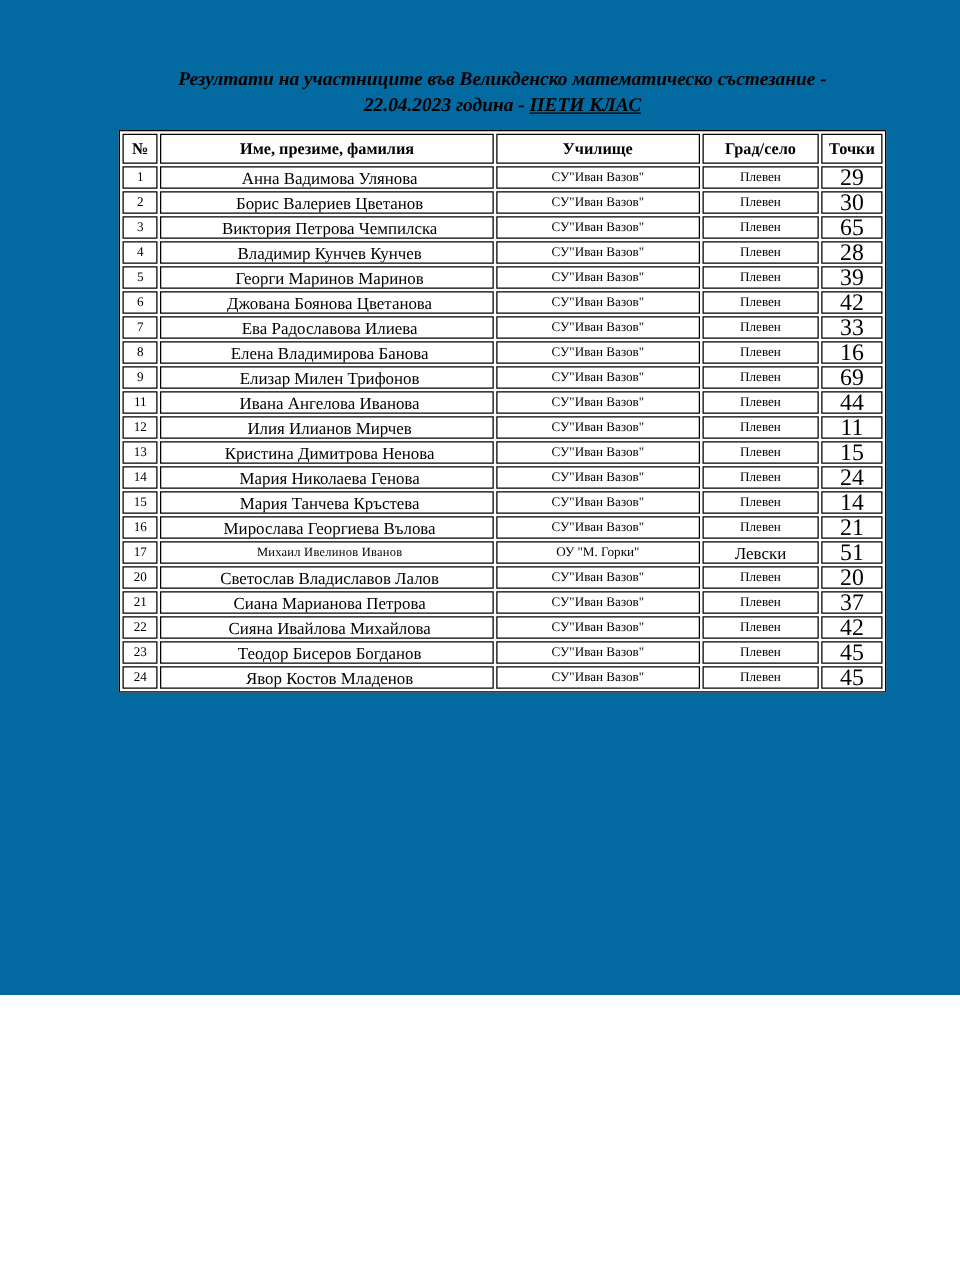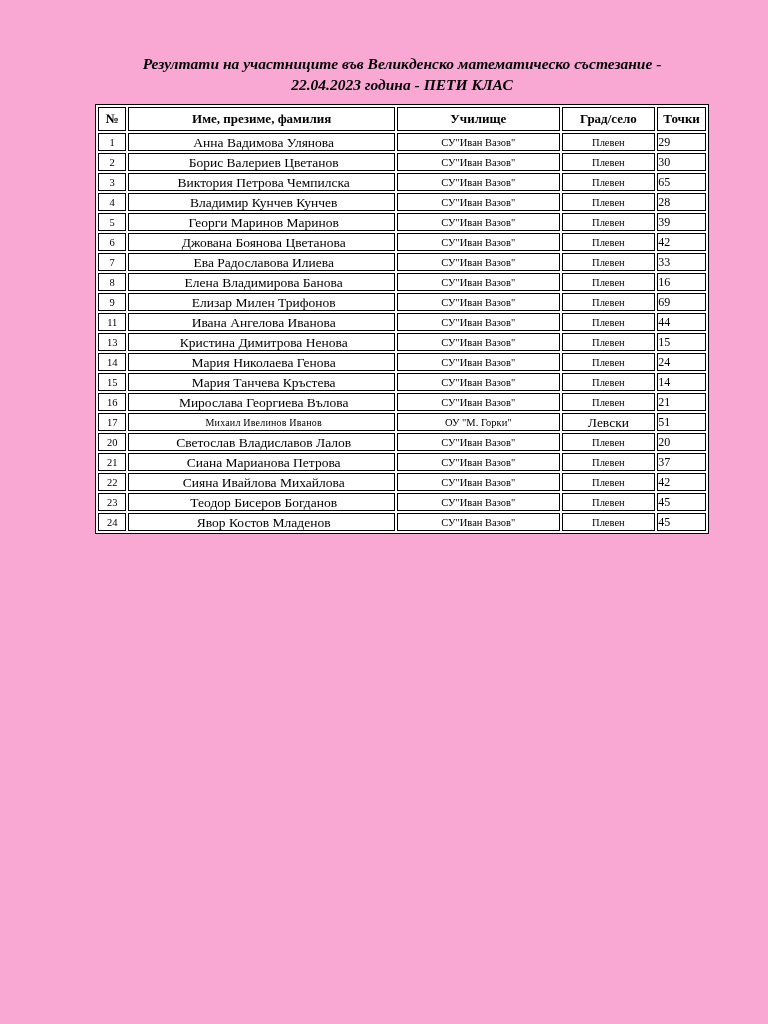--- a/index.html
+++ b/index.html
@@ -3,40 +3,41 @@
 <meta charset="utf-8">
 <style>
   html, body {
     margin: 0;
     padding: 0;
     background: #ffffff;
   }
   .page {
     position: relative;
     width: 768px;
-    height: 1024px;
-    background: #f9a8d4;
+    height: 796px;
+    background: #0369a1;
     font-family: "Liberation Serif", serif;
     color: #000000;
     overflow: hidden;
   }
   .content {
     margin-left: 95px;
     width: 614px;
     padding-top: 53px;
   }
   .doc-title {
     text-align: center;
     font-weight: bold;
     font-style: italic;
     font-size: 15.5px;
     line-height: 21px;
     margin: 0 0 9px 0;
   }
   .doc-title .emph {
+    text-decoration: underline;
   }
   table.results {
     table-layout: fixed;
     width: 614px;
     border-collapse: separate;
     border-spacing: 2px;
     border: 1px solid #000000;
     background: #ffffff;
   }
   table.results th, table.results td {
@@ -54,21 +55,21 @@
   }
   table.results td {
     height: 16px;
     line-height: 15px;
     vertical-align: middle;
   }
   .c-num    { font-size: 10.5px; text-align: center; }
   .c-name   { font-size: 13.5px; text-align: center; padding-left: 4px !important; }
   .c-school { font-size: 10.5px; text-align: center; }
   .c-city   { font-size: 10.5px; text-align: center; margin-left: 12px; }
-  .c-points { font-size: 12px; }
+  .c-points { font-size: 19px; text-align: center; }
   tr.alt .c-name   { font-size: 10px; letter-spacing: 0.2px; }
   tr.alt .c-city   { font-size: 13.5px; }
 </style>
 </head>
 <body>
 
 <div class="page">
   <div class="content">
 
     <p class="doc-title"><span>Резултати на участниците във Великденско математическо състезание -</span><br>
@@ -157,20 +158,27 @@
     <td class="c-points">69</td>
   </tr>
           <tr>
     <td class="c-num">11</td>
     <td class="c-name">Ивана Ангелова Иванова</td>
     <td class="c-school">СУ"Иван Вазов"</td>
     <td class="c-city">Плевен</td>
     <td class="c-points">44</td>
   </tr>
           <tr>
+    <td class="c-num">12</td>
+    <td class="c-name">Илия Илианов Мирчев</td>
+    <td class="c-school">СУ"Иван Вазов"</td>
+    <td class="c-city">Плевен</td>
+    <td class="c-points">11</td>
+  </tr>
+          <tr>
     <td class="c-num">13</td>
     <td class="c-name">Кристина Димитрова Ненова</td>
     <td class="c-school">СУ"Иван Вазов"</td>
     <td class="c-city">Плевен</td>
     <td class="c-points">15</td>
   </tr>
           <tr>
     <td class="c-num">14</td>
     <td class="c-name">Мария Николаева Генова</td>
     <td class="c-school">СУ"Иван Вазов"</td>

